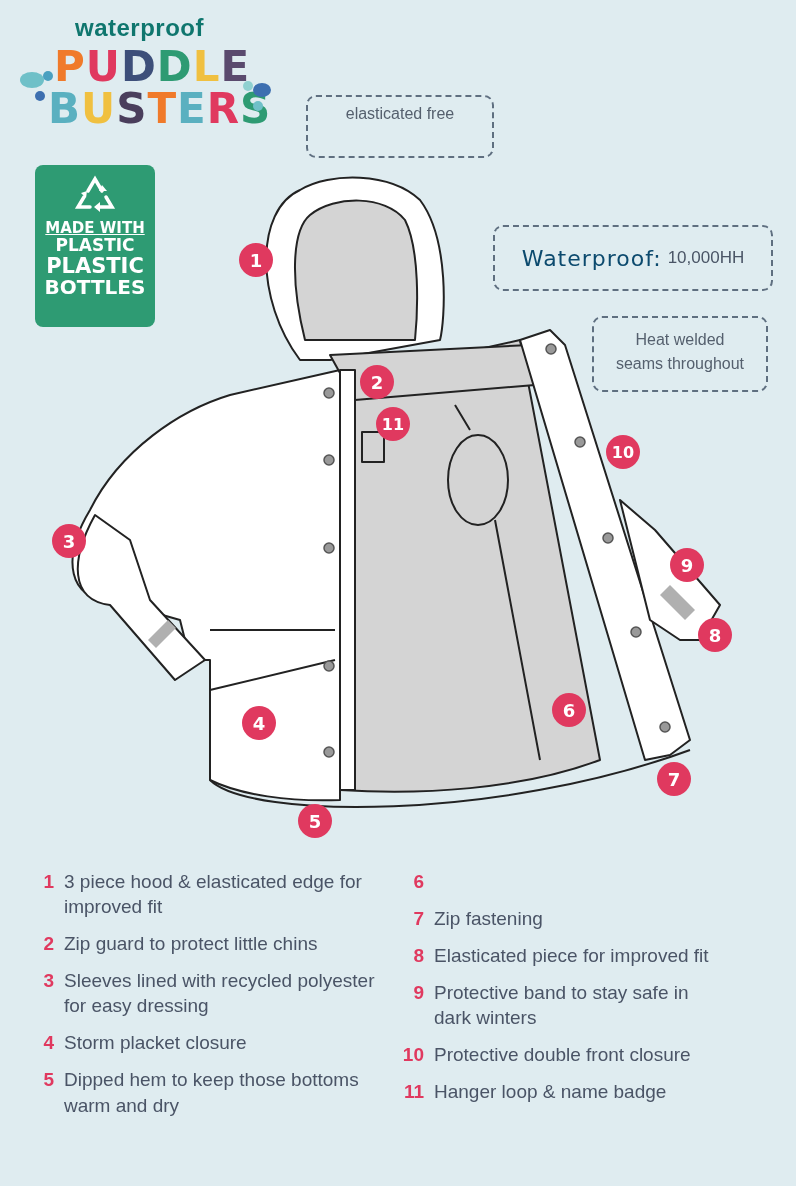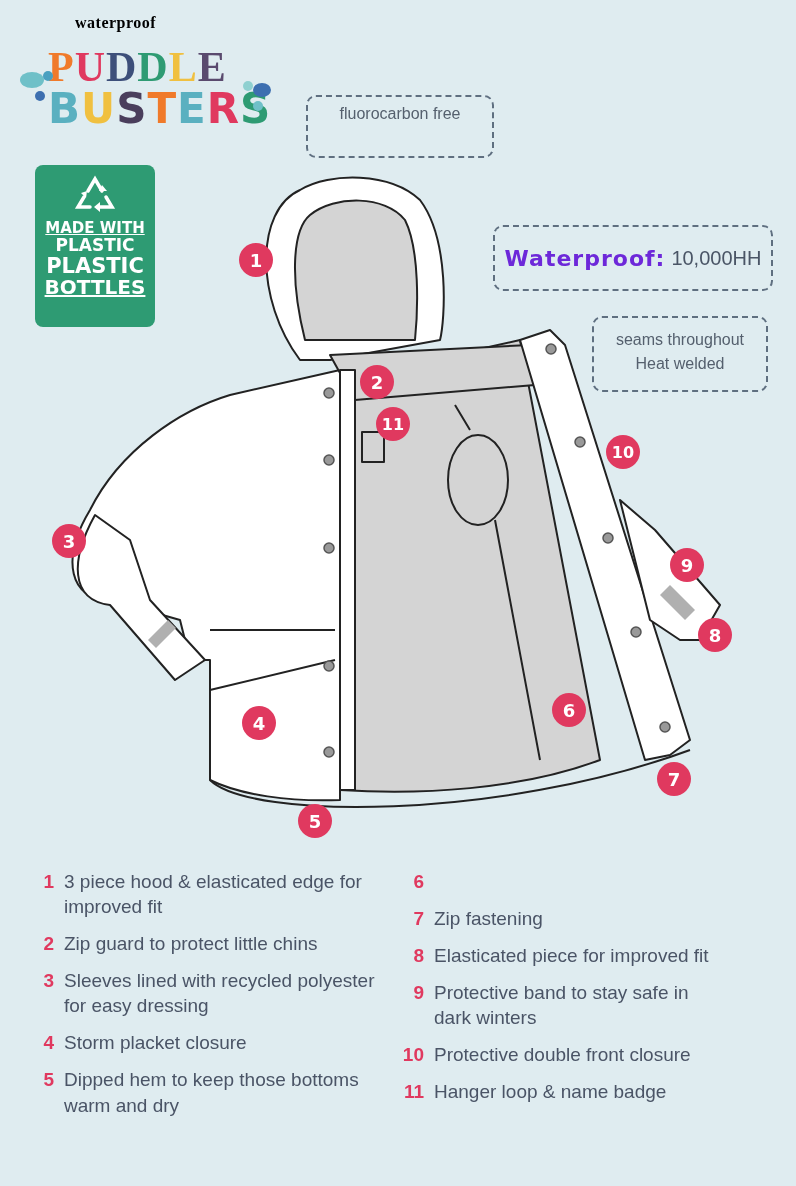--- a/index.html
+++ b/index.html
@@ -1,35 +1,35 @@
 <!DOCTYPE html>
 <html><head>
 <meta charset="utf-8">
 <style>
   html,body{margin:0;padding:0;}
   body{width:796px;height:1186px;background:#dfecf0;position:relative;overflow:hidden;font-family:"Liberation Sans",sans-serif;color:#4a5566;}
   .abs{position:absolute;}
-  .logo-top{left:75px;top:14px;font-size:16px;font-weight:bold;color:#000000;font-family:Liberation Serif, serif;letter-spacing:0.5px;}
+  .logo-top{left:75px;top:14px;font-size:24px;font-weight:bold;color:#0f766e;font-family:Liberation Sans, sans-serif;letter-spacing:0.5px;}
   .logo-line{font-family:"DejaVu Sans",sans-serif;font-weight:bold;font-size:42px;letter-spacing:1px;line-height:1;}
   .logo-line span{display:inline-block;}
   .recycle{left:35px;top:165px;width:120px;height:162px;background:#2e9b73;border-radius:8px;color:#fff;text-align:center;}
   .recycle .icon{margin-top:6px;}
   .recycle .txt{font-family:"DejaVu Sans",sans-serif;font-weight:bold;line-height:1.05;}
   .dashed{border:2px dashed #5f6f80;border-radius:10px;text-align:center;color:#55606e;font-size:16px;line-height:1.5;box-sizing:border-box;}
-  .wp{font-family:"DejaVu Sans",sans-serif;font-weight:bold;font-size:22px;color:#6d28d9;letter-spacing:1px;}
+  .wp{font-family:"DejaVu Sans",sans-serif;font-weight:normal;font-size:22px;color:#0c4a6e;letter-spacing:1px;}
   .badge{width:34px;height:34px;border-radius:50%;background:#e0395f;color:#fff;font-weight:bold;font-size:18px;display:flex;align-items:center;justify-content:center;font-family:"DejaVu Sans",sans-serif;}
   .list{font-size:19px;color:#4a5466;line-height:1.32;}
   .item{display:flex;margin-bottom:12px;}
   .num{color:#e0395f;font-weight:bold;width:24px;text-align:right;margin-right:10px;flex:none;}
 </style>
 </head>
 <body>
 
 <div class="abs logo-top">waterproof</div>
-<div class="abs logo-line" style="left:48px;top:46px;font-family:Liberation Serif, serif;">
+<div class="abs logo-line" style="left:54px;top:46px;">
   <span style="color:#f07a2a">P</span><span style="color:#e0395f">U</span><span style="color:#3d4f7a">D</span><span style="color:#2e9b73">D</span><span style="color:#f0c040">L</span><span style="color:#5a4a6e">E</span>
 </div>
 <div class="abs logo-line" style="left:48px;top:88px;">
   <span style="color:#5ab0c0">B</span><span style="color:#f0c040">U</span><span style="color:#4a3e5c">S</span><span style="color:#f07a2a">T</span><span style="color:#5ab0c0">E</span><span style="color:#e0395f">R</span><span style="color:#2e9b73">S</span>
 </div>
 <svg class="abs" style="left:18px;top:70px" width="40" height="40">
     <ellipse cx="14" cy="10" rx="12" ry="8" fill="#6fc0c8"></ellipse>
     <circle cx="30" cy="6" r="5" fill="#4aa0c0"></circle>
     <circle cx="22" cy="26" r="5" fill="#3d6fb0"></circle>
   </svg>
@@ -48,33 +48,33 @@
     </g>
     <g fill="#fff">
         <path d="M32 14 l5 6 h-8z"></path>
         <path d="M30 31 v10 l-6-5z"></path>
         <path d="M11 22 l6 -2 l-1 7z"></path>
       </g>
   </svg>
   <div class="txt" style="font-size:15px;text-decoration:underline;">MADE WITH</div>
   <div class="txt" style="font-size:17px;">PLASTIC</div>
   <div class="txt" style="font-size:21px;">PLASTIC</div>
-  <div class="txt" style="font-size:20px;text-decoration:underline;">BOTTLES</div>
+  <div class="txt" style="font-size:20px;">BOTTLES</div>
 </div>
 
 <div class="abs dashed" style="left:306px;top:95px;width:188px;height:63px;padding-top:5px;">
-  <div>fluorocarbon free</div>
+  <div>elasticated free</div>
 </div>
 <div class="abs dashed" style="left:493px;top:225px;width:280px;height:66px;display:flex;align-items:center;justify-content:center;">
   <span class="wp">Waterproof:</span>
-  <span style="margin-left:6px;font-size:20px;color:#4a5566;">10,000HH</span>
+  <span style="margin-left:6px;font-size:17px;color:#4a5566;">10,000HH</span>
 </div>
 <div class="abs dashed" style="left:592px;top:316px;width:176px;height:76px;padding-top:10px;">
+  <div>Heat welded</div>
   <div>seams throughout</div>
-  <div>Heat welded</div>
 </div>
 
 <svg class="abs" style="left:0;top:0" width="796" height="860">
   <g stroke="#222" stroke-width="2" fill="#fff" stroke-linejoin="round">
 
     <path d="M300 360 C255 300 255 210 300 190 C330 172 390 172 420 200 C450 240 445 320 440 340 L330 360 Z"></path>
     <path d="M305 340 C290 280 292 230 310 215 C335 195 385 195 405 220 C420 250 418 310 415 340 Z" fill="#d4d4d4"></path>
 
     <path d="M340 370 L230 395 C180 410 120 450 90 510 C60 560 70 600 110 600 L180 620 L190 660 L210 660 L210 780 C240 795 290 802 340 800 Z"></path>
 

